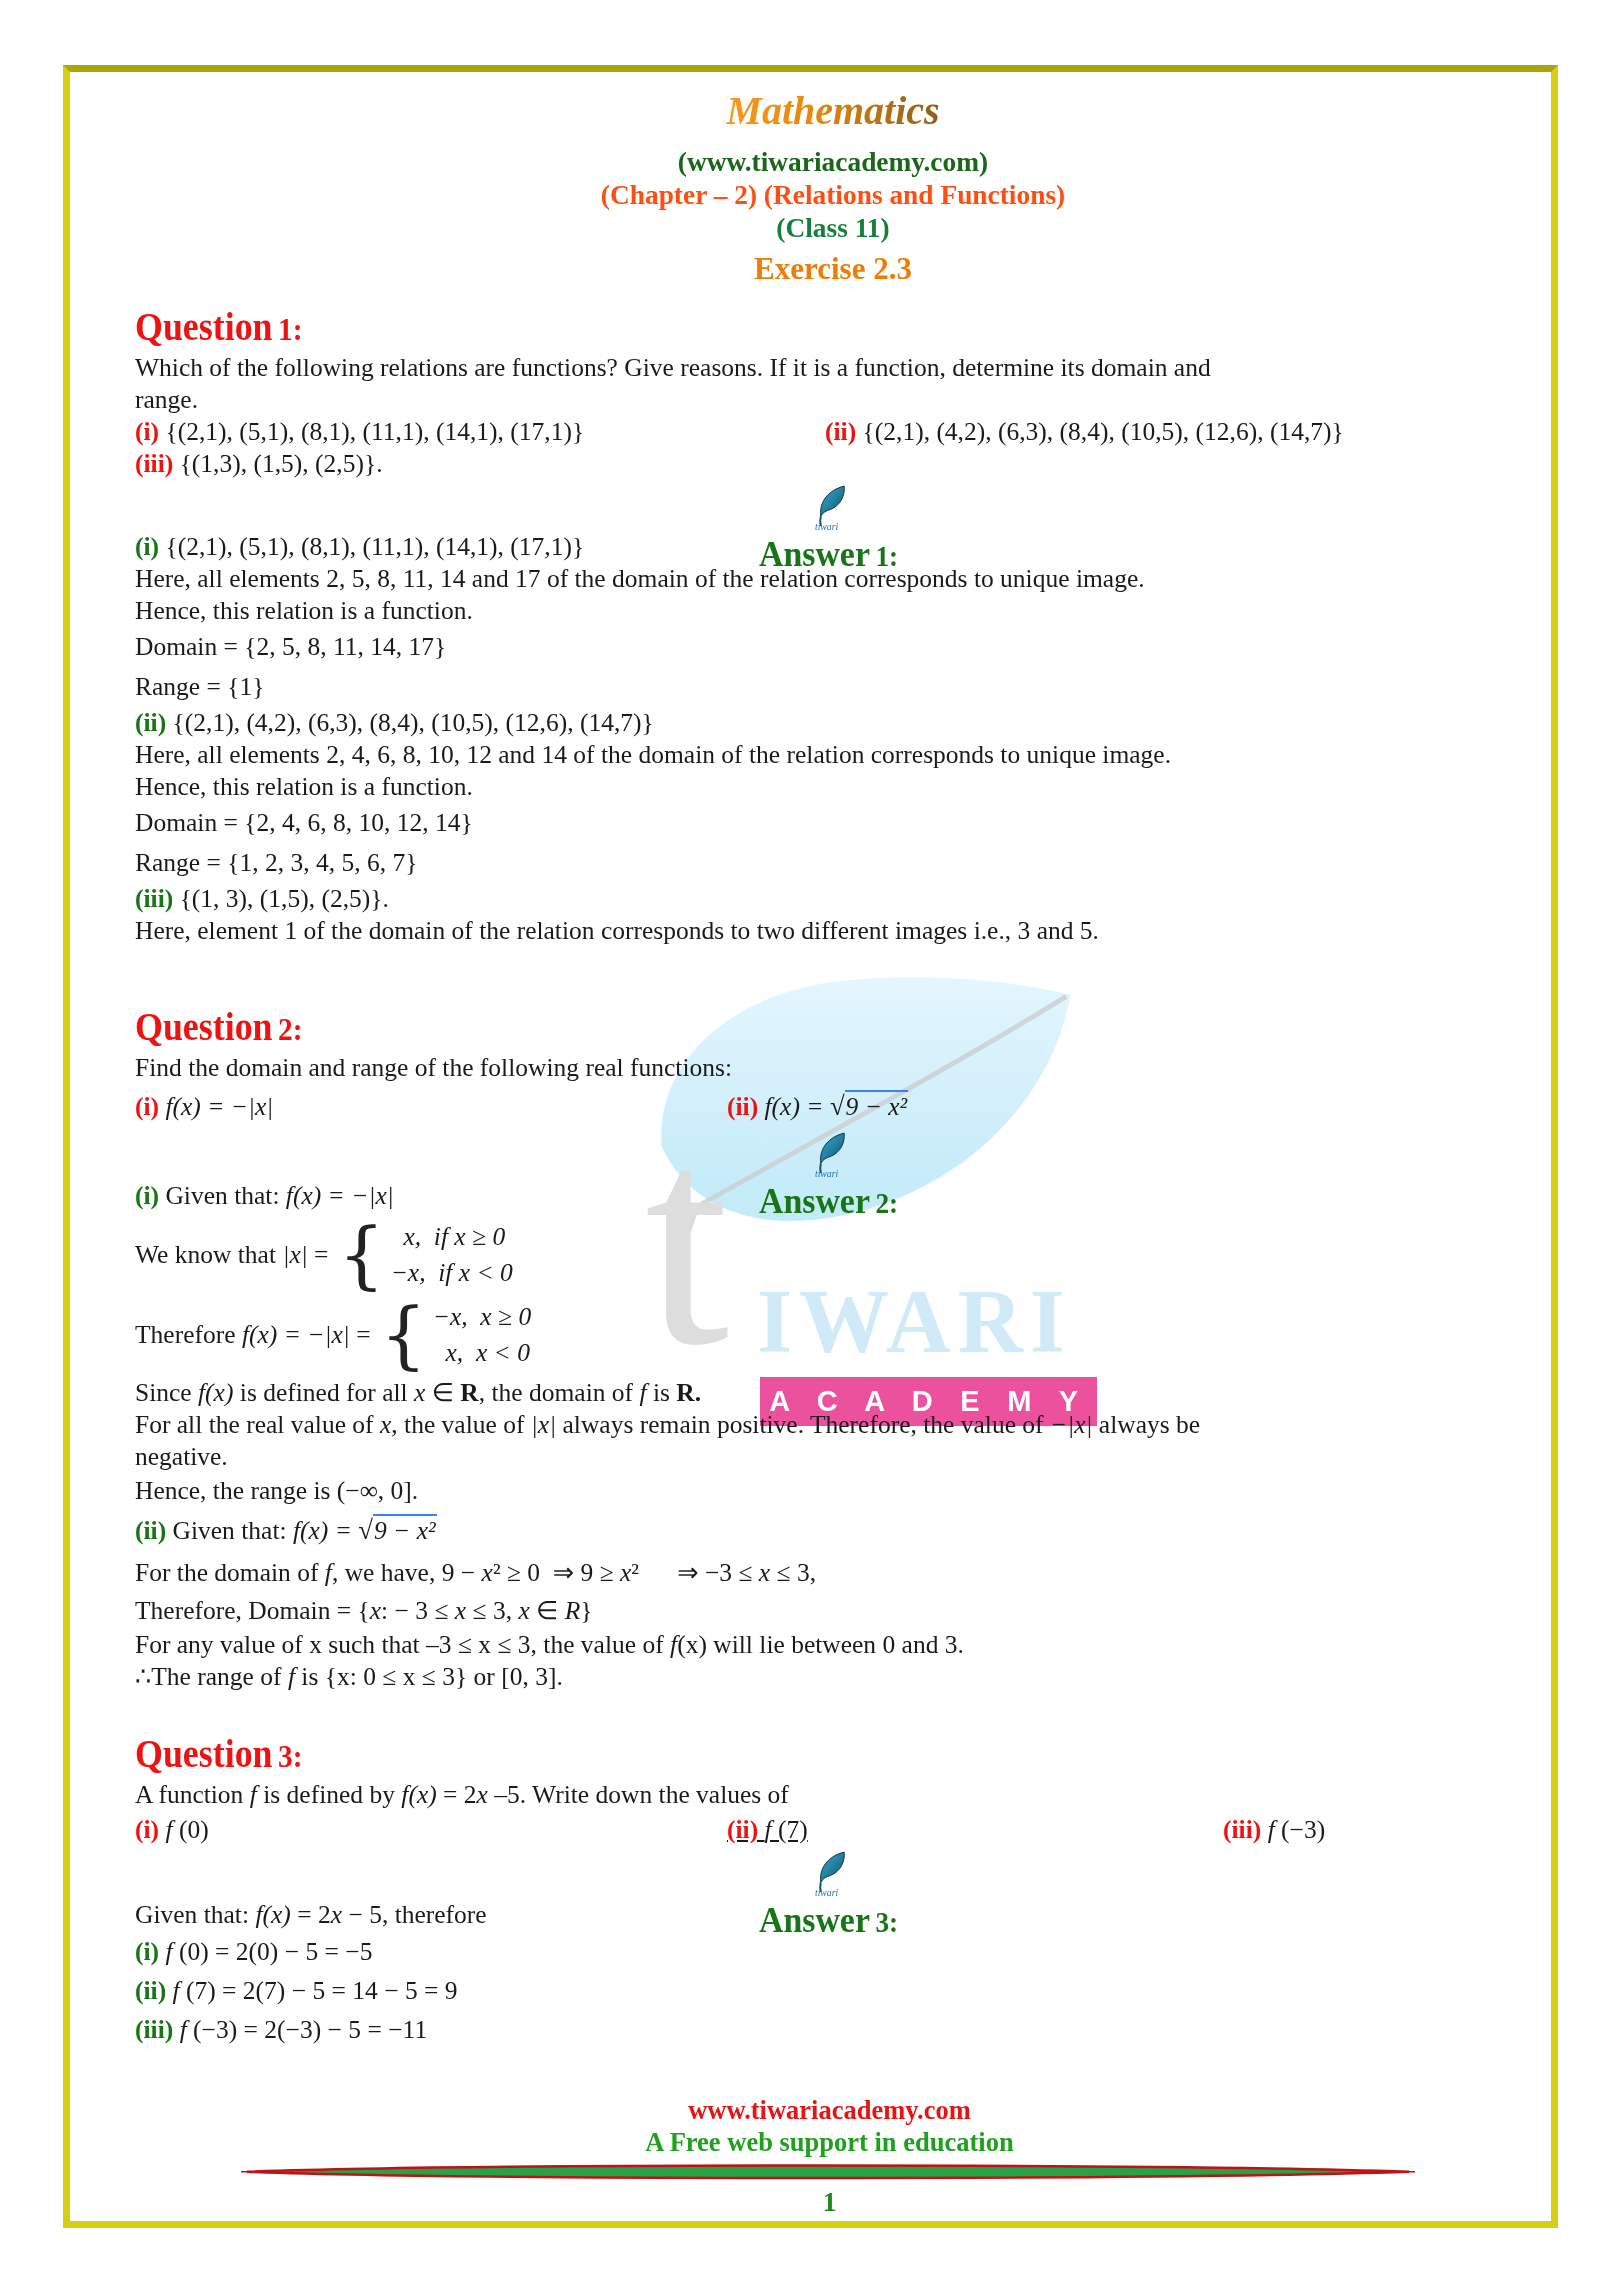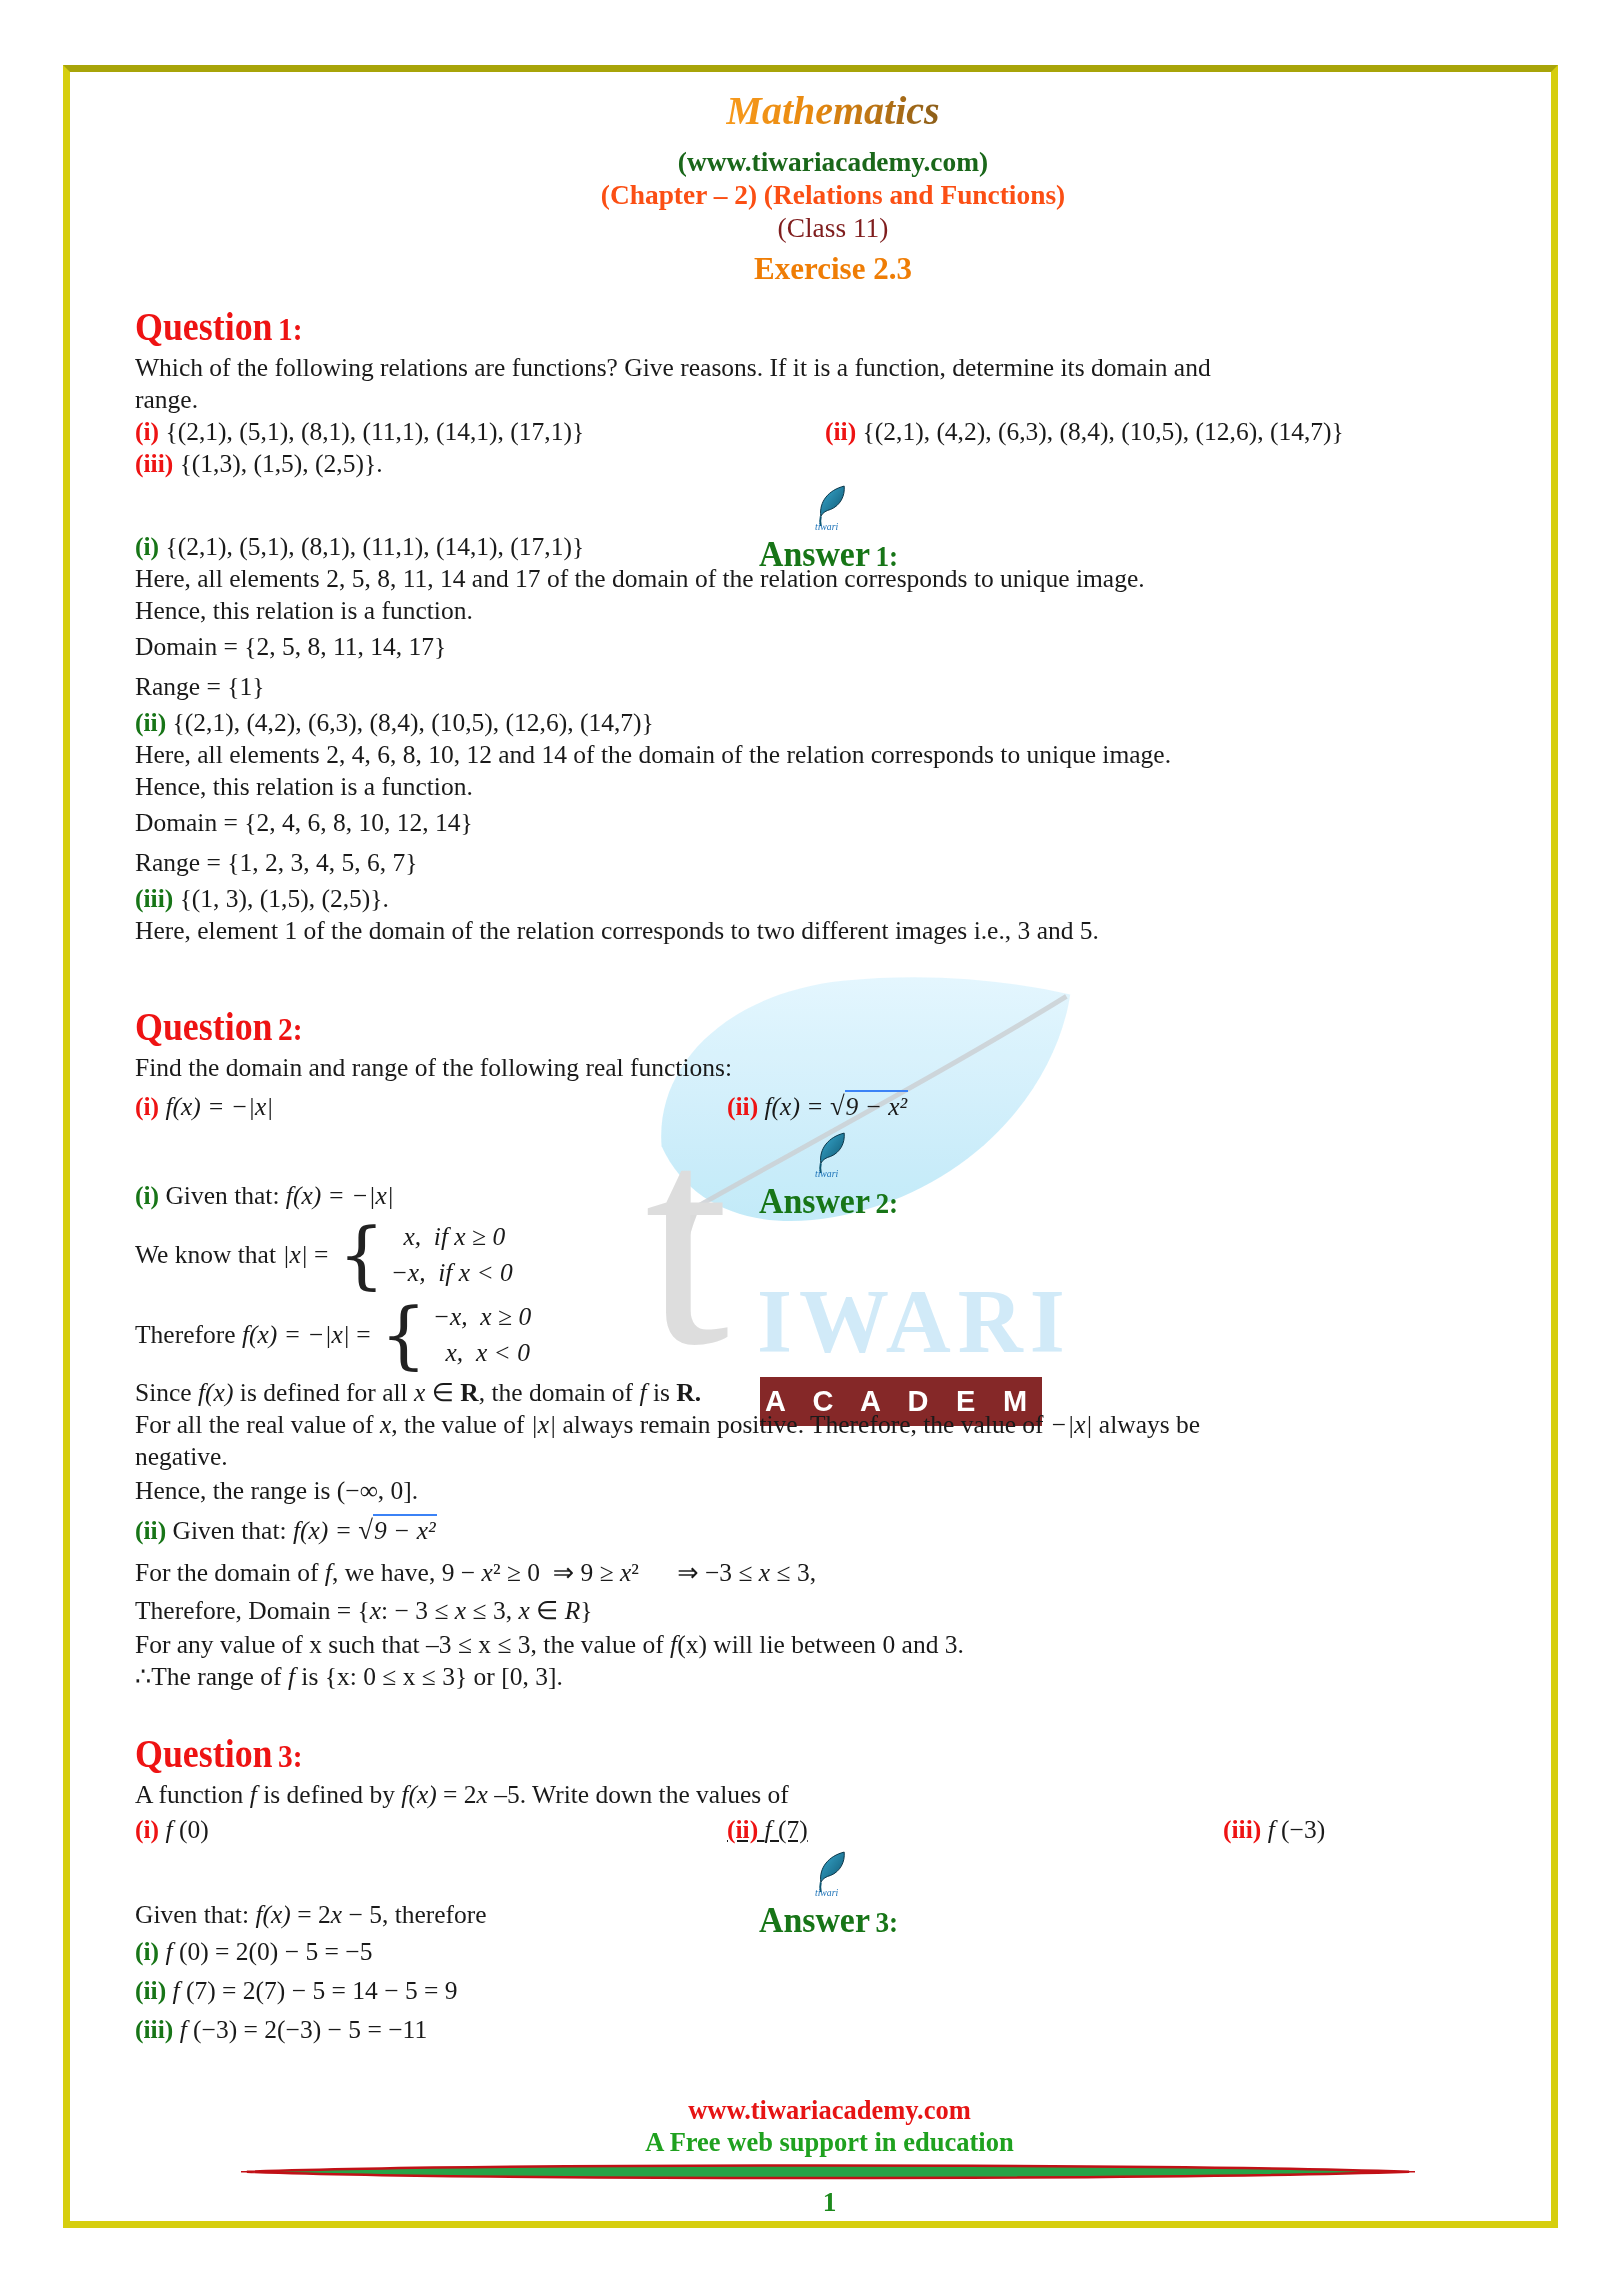--- a/index.html
+++ b/index.html
@@ -6,32 +6,32 @@
   .page{position:relative;width:1620px;height:2293px;background:#ffffff;overflow:hidden;
         font-family:"Liberation Serif", serif;color:#1a1a1a;}
   .frame{position:absolute;left:63px;top:65px;width:1495px;height:2163px;box-sizing:border-box;
          border:7.8px solid #d6ce0e;border-top-color:#a8a409;z-index:1;}
   
   .watermark{position:absolute;left:637px;top:965px;width:500px;height:461px;z-index:0;opacity:.95;}
   .wm-t{position:absolute;left:7.8px;top:147px;font-size:304px;line-height:255px;color:#dcdcdc;
         font-family:"Liberation Serif", serif;}
   .wm-iwari{position:absolute;left:120px;top:312px;font-size:90px;line-height:90px;font-weight:bold;
         color:#cfe9f8;letter-spacing:6.9px;font-family:"Liberation Serif", serif;}
-  .wm-academy{position:absolute;left:123px;top:412px;width:282px;height:49px;background:#7f1d1d;
+  .wm-academy{position:absolute;left:123px;top:412px;width:337px;height:49px;background:#ec4899;
         color:#ffffff;font-weight:bold;font-size:29px;line-height:49px;text-align:center;
         letter-spacing:9.8px;font-family:"Liberation Sans", sans-serif;}
   
   .content{position:absolute;left:135px;top:82px;width:1396px;z-index:2;font-size:25.5px;line-height:32px;}
   .hdr{text-align:center;}
   .title{display:inline-block;font-size:40px;line-height:57px;font-weight:bold;font-style:italic;
          background:linear-gradient(90deg,#f79a1d 0%,#e8890f 40%,#8b5e1a 100%);
          -webkit-background-clip:text;background-clip:text;color:transparent;}
   .hsite{font-size:27.4px;line-height:34px;font-weight:bold;color:#1a671a;margin-top:5.9px;}
   .hchap{font-size:27.4px;line-height:33px;font-weight:bold;color:#fb4f14;}
-  .hclass{font-size:27.4px;line-height:32px;font-weight:normal;color:#7f1d1d;}
+  .hclass{font-size:27.4px;line-height:32px;font-weight:bold;color:#15803d;}
   .hex{font-size:31px;line-height:41px;font-weight:bold;color:#ef7d05;margin-top:3.9px;}
   .qhead{font-size:39px;line-height:45px;font-weight:bold;color:#ee1313;
          transform:scaleX(.92);transform-origin:0 50%;margin-top:15.7px;}
   .qhead .num{font-size:32px;margin-left:5.9px;}
   .ansrow{display:flex;align-items:center;margin-top:3.9px;height:47px;flex-direction:column;}
   .ahead{font-size:36px;line-height:47px;font-weight:bold;color:#177517;
          transform:scaleX(.94);transform-origin:0 50%;}
   .ahead .num{font-size:29px;margin-left:5.9px;}
   .leaficon{margin-right:2px;flex:0 0 auto;}
   .line{min-height:32px;}

